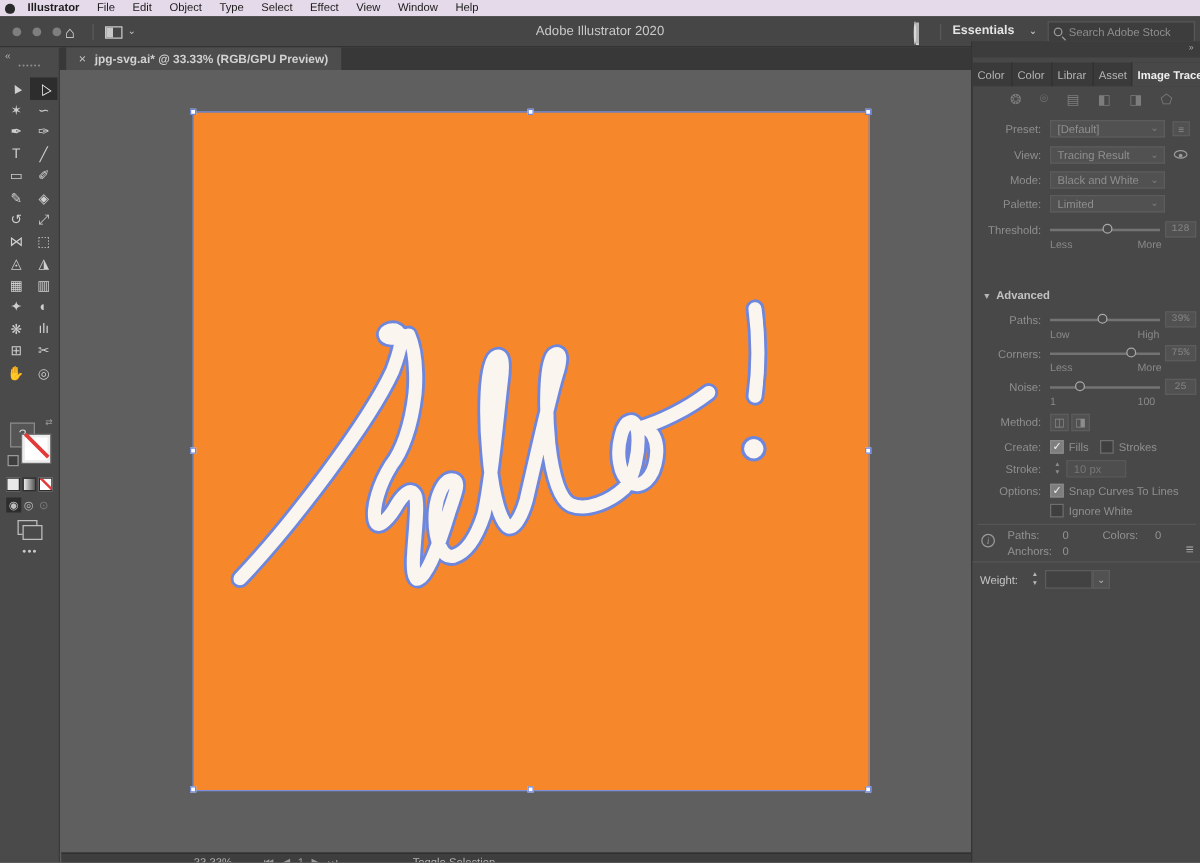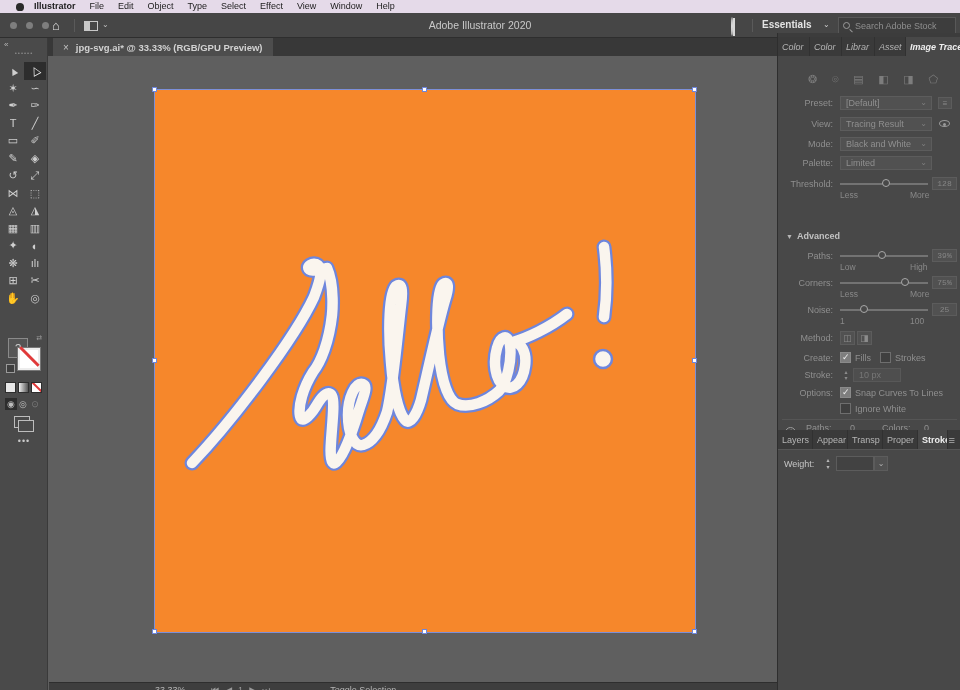--- a/index.html
+++ b/index.html
@@ -1,21 +1,21 @@
 <!DOCTYPE html>
 <html><head>
 <meta charset="utf-8">
 <style>
   * { margin:0; padding:0; box-sizing:border-box; }
   html,body { width:960px; height:690px; }
   body { font-family:"Liberation Sans", sans-serif; background:#5F5F5F; }
   #root { position:relative; width:960px; height:690px; overflow:hidden; background:#5F5F5F; }
 
   
-  .menubar { position:absolute; left:0; top:0; width:960px; height:13px; background:#E5DAE9; display:flex; align-items:center; padding-left:12px; }
+  .menubar { position:absolute; left:0; top:0; width:960px; height:13px; background:#E5DAE9; display:flex; align-items:center; padding-left:0; }
   .menubar .apple { width:8px; height:8px; background:#2A2A2A; border-radius:50% 50% 45% 45%; margin:0 10px 0 4px; }
   .menubar .mitem { font-size:9px; color:#1C1C1C; margin-right:14px; line-height:13px; }
   .menubar .mitem.bold { font-weight:bold; }
 
   
   .titlebar { position:absolute; left:0; top:13px; width:960px; height:25px; background:#464646; border-bottom:1px solid #2E2E2E; }
   .tl { position:absolute; top:9px; width:7px; height:7px; border-radius:50%; background:#7E7E7E; }
   .home-ic { position:absolute; left:52px; top:5px; color:#E0E0E0; font-size:13px; }
   .tb-sep { position:absolute; left:74px; top:6px; width:1px; height:13px; background:#5A5A5A; }
   .arrange-ic { position:absolute; left:84px; top:8px; width:14px; height:10px; border:1px solid #C8C8C8; background:linear-gradient(90deg,#C8C8C8 45%,transparent 45%); }
@@ -75,21 +75,21 @@
   
   .statusbar { position:absolute; left:49px; top:682px; width:728px; height:14px; background:#3E3E3E; border-top:1px solid #2E2E2E; display:flex; align-items:flex-start; color:#B4B4B4; font-size:9px; }
   .statusbar .zoomfield { margin-left:106px; display:flex; gap:4px; padding-top:2px; }
   .statusbar .navgrp { margin-left:14px; display:flex; gap:6px; padding-top:2px; color:#9A9A9A; }
   .statusbar .statustext { margin-left:60px; padding-top:2px; }
 
   
   .rightcol { position:absolute; left:777px; top:33px; width:183px; height:657px; background:#484848; border-left:1px solid #2E2E2E; }
   .panel-topstrip { position:absolute; left:0; top:0; width:183px; height:13px; background:#3C3C3C; }
   .panel-topstrip .chv { position:absolute; right:6px; top:2px; color:#A8A8A8; font-size:7px; }
-  .ptabs { position:absolute; left:0; top:4px; width:183px; height:19px; background:#3A3A3A; display:flex; align-items:stretch;font-style:italic; }
+  .ptabs { position:absolute; left:0; top:17px; width:183px; height:19px; background:#3A3A3A; display:flex; align-items:stretch; }
   .ptab { font-size:9px; color:#B5B5B5; padding:5px 4px 0 4px; border-right:1px solid #313131; white-space:nowrap; overflow:hidden; }
   .ptab.active { background:#484848; color:#EFEFEF; font-weight:bold; }
   .trace-body { position:absolute; left:0; top:32px; width:183px; height:398px; }
   .preset-icons { position:absolute; left:30px; top:8px; width:130px; display:flex; justify-content:space-between; color:#7D7D7D; font-size:11px; }
   .trow { position:absolute; left:0; width:183px; height:14px; }
   .tlabel { position:absolute; right:128px; width:70px; text-align:right; color:#8F8F8F; font-size:9px; top:2px; }
   .dd { position:absolute; left:62px; top:0; width:92px; height:14px; background:#515151; border:1px solid #5C5C5C; color:#8F8F8F; font-size:9px; padding:1px 0 0 5px; }
   .dd .ddch { position:absolute; right:4px; top:1px; font-size:8px; color:#7E7E7E; }
   .rowbtn { position:absolute; left:160px; top:1px; width:14px; height:12px; background:#515151; border:1px solid #5C5C5C; color:#8C8C8C; font-size:8px; text-align:center; line-height:11px; }
   .eye { position:absolute; left:161px; top:3px; width:12px; height:8px; }
@@ -517,27 +517,20 @@
 
       <div class="sep" style="top:388px"></div>
 
       <div class="trow" style="top:392px;height:18px">
         <span class="chk" style="left:6px"></span>
         <span class="chklab" style="left:21px">Preview</span>
         <span class="trace-btn">Trace</span>
       </div>
     </div>
 
-    <div class="btabs">
-      <span class="ptab" style="width:35px">Layers</span>
-      <span class="ptab" style="width:35px">Appear</span>
-      <span class="ptab" style="width:35px">Transp</span>
-      <span class="ptab" style="width:35px">Proper</span>
-      <span class="ptab active" style="width:30px">Stroke</span>
-    </div>
     <span class="bmenu">≡</span>
 
     <div class="stroke-body">
       <div class="weightrow">
         <span class="weightlab">Weight:</span>
         <span class="wstep">▴<br>▾</span>
         <span class="wbox"></span>
         <span class="wdd">⌄</span>
       </div>
     </div>

